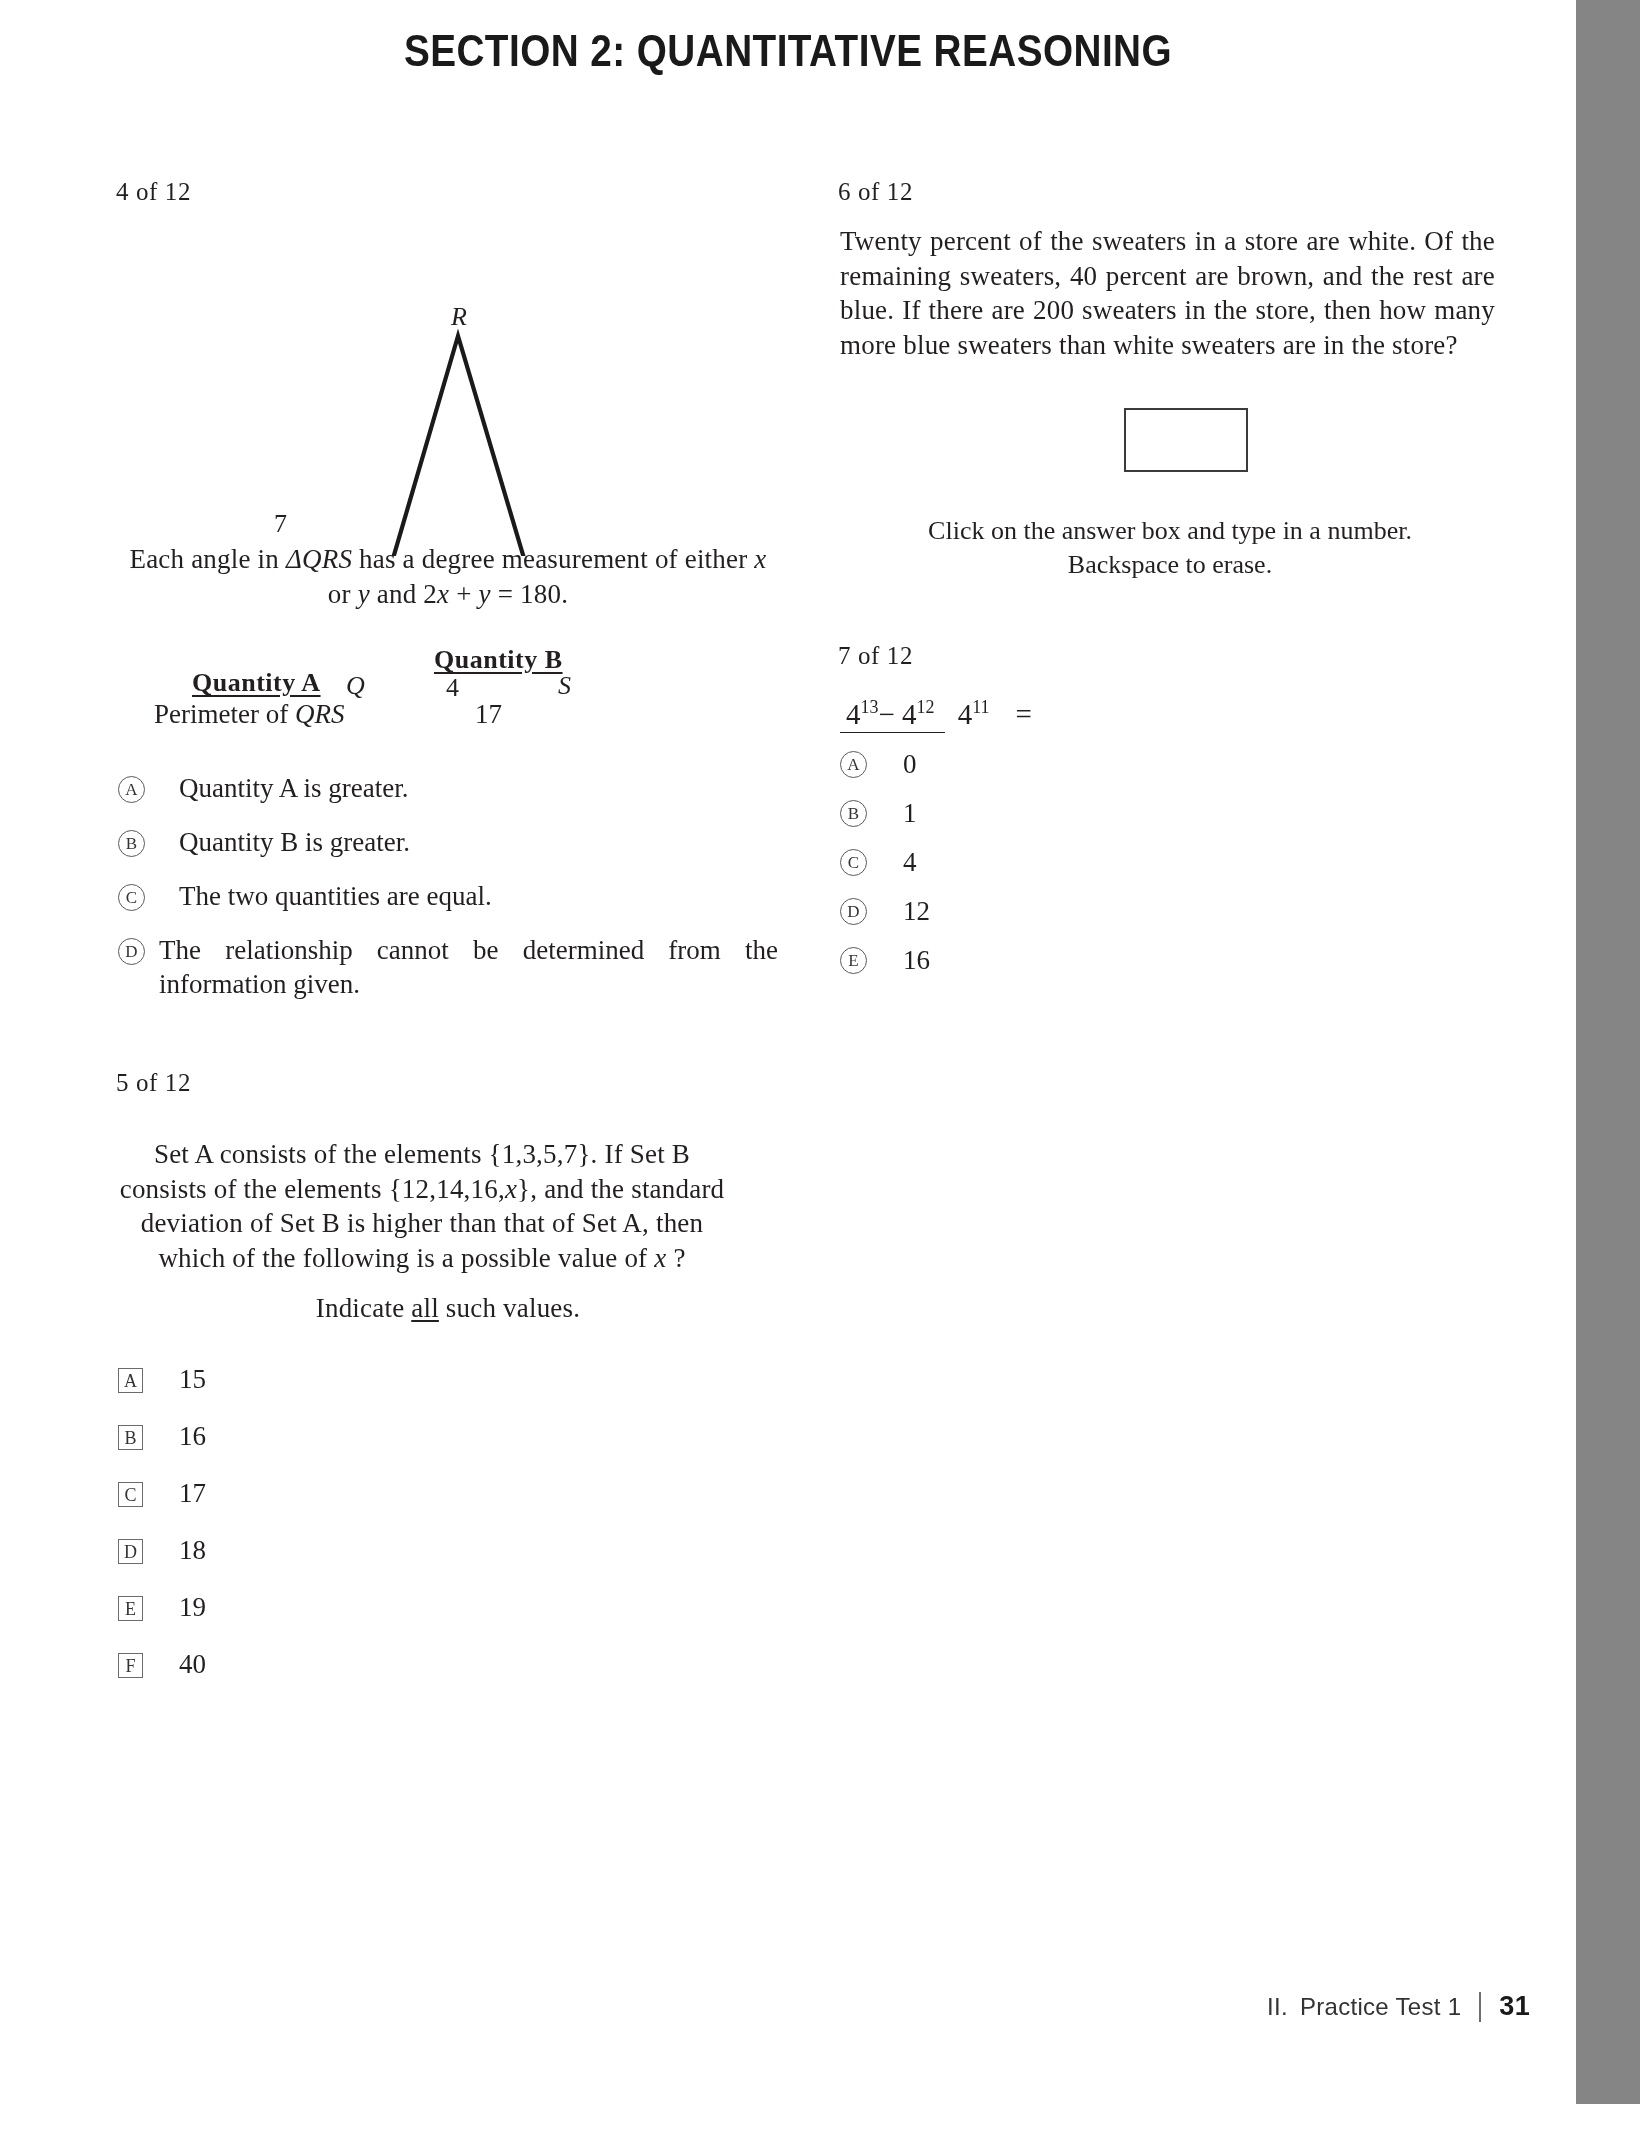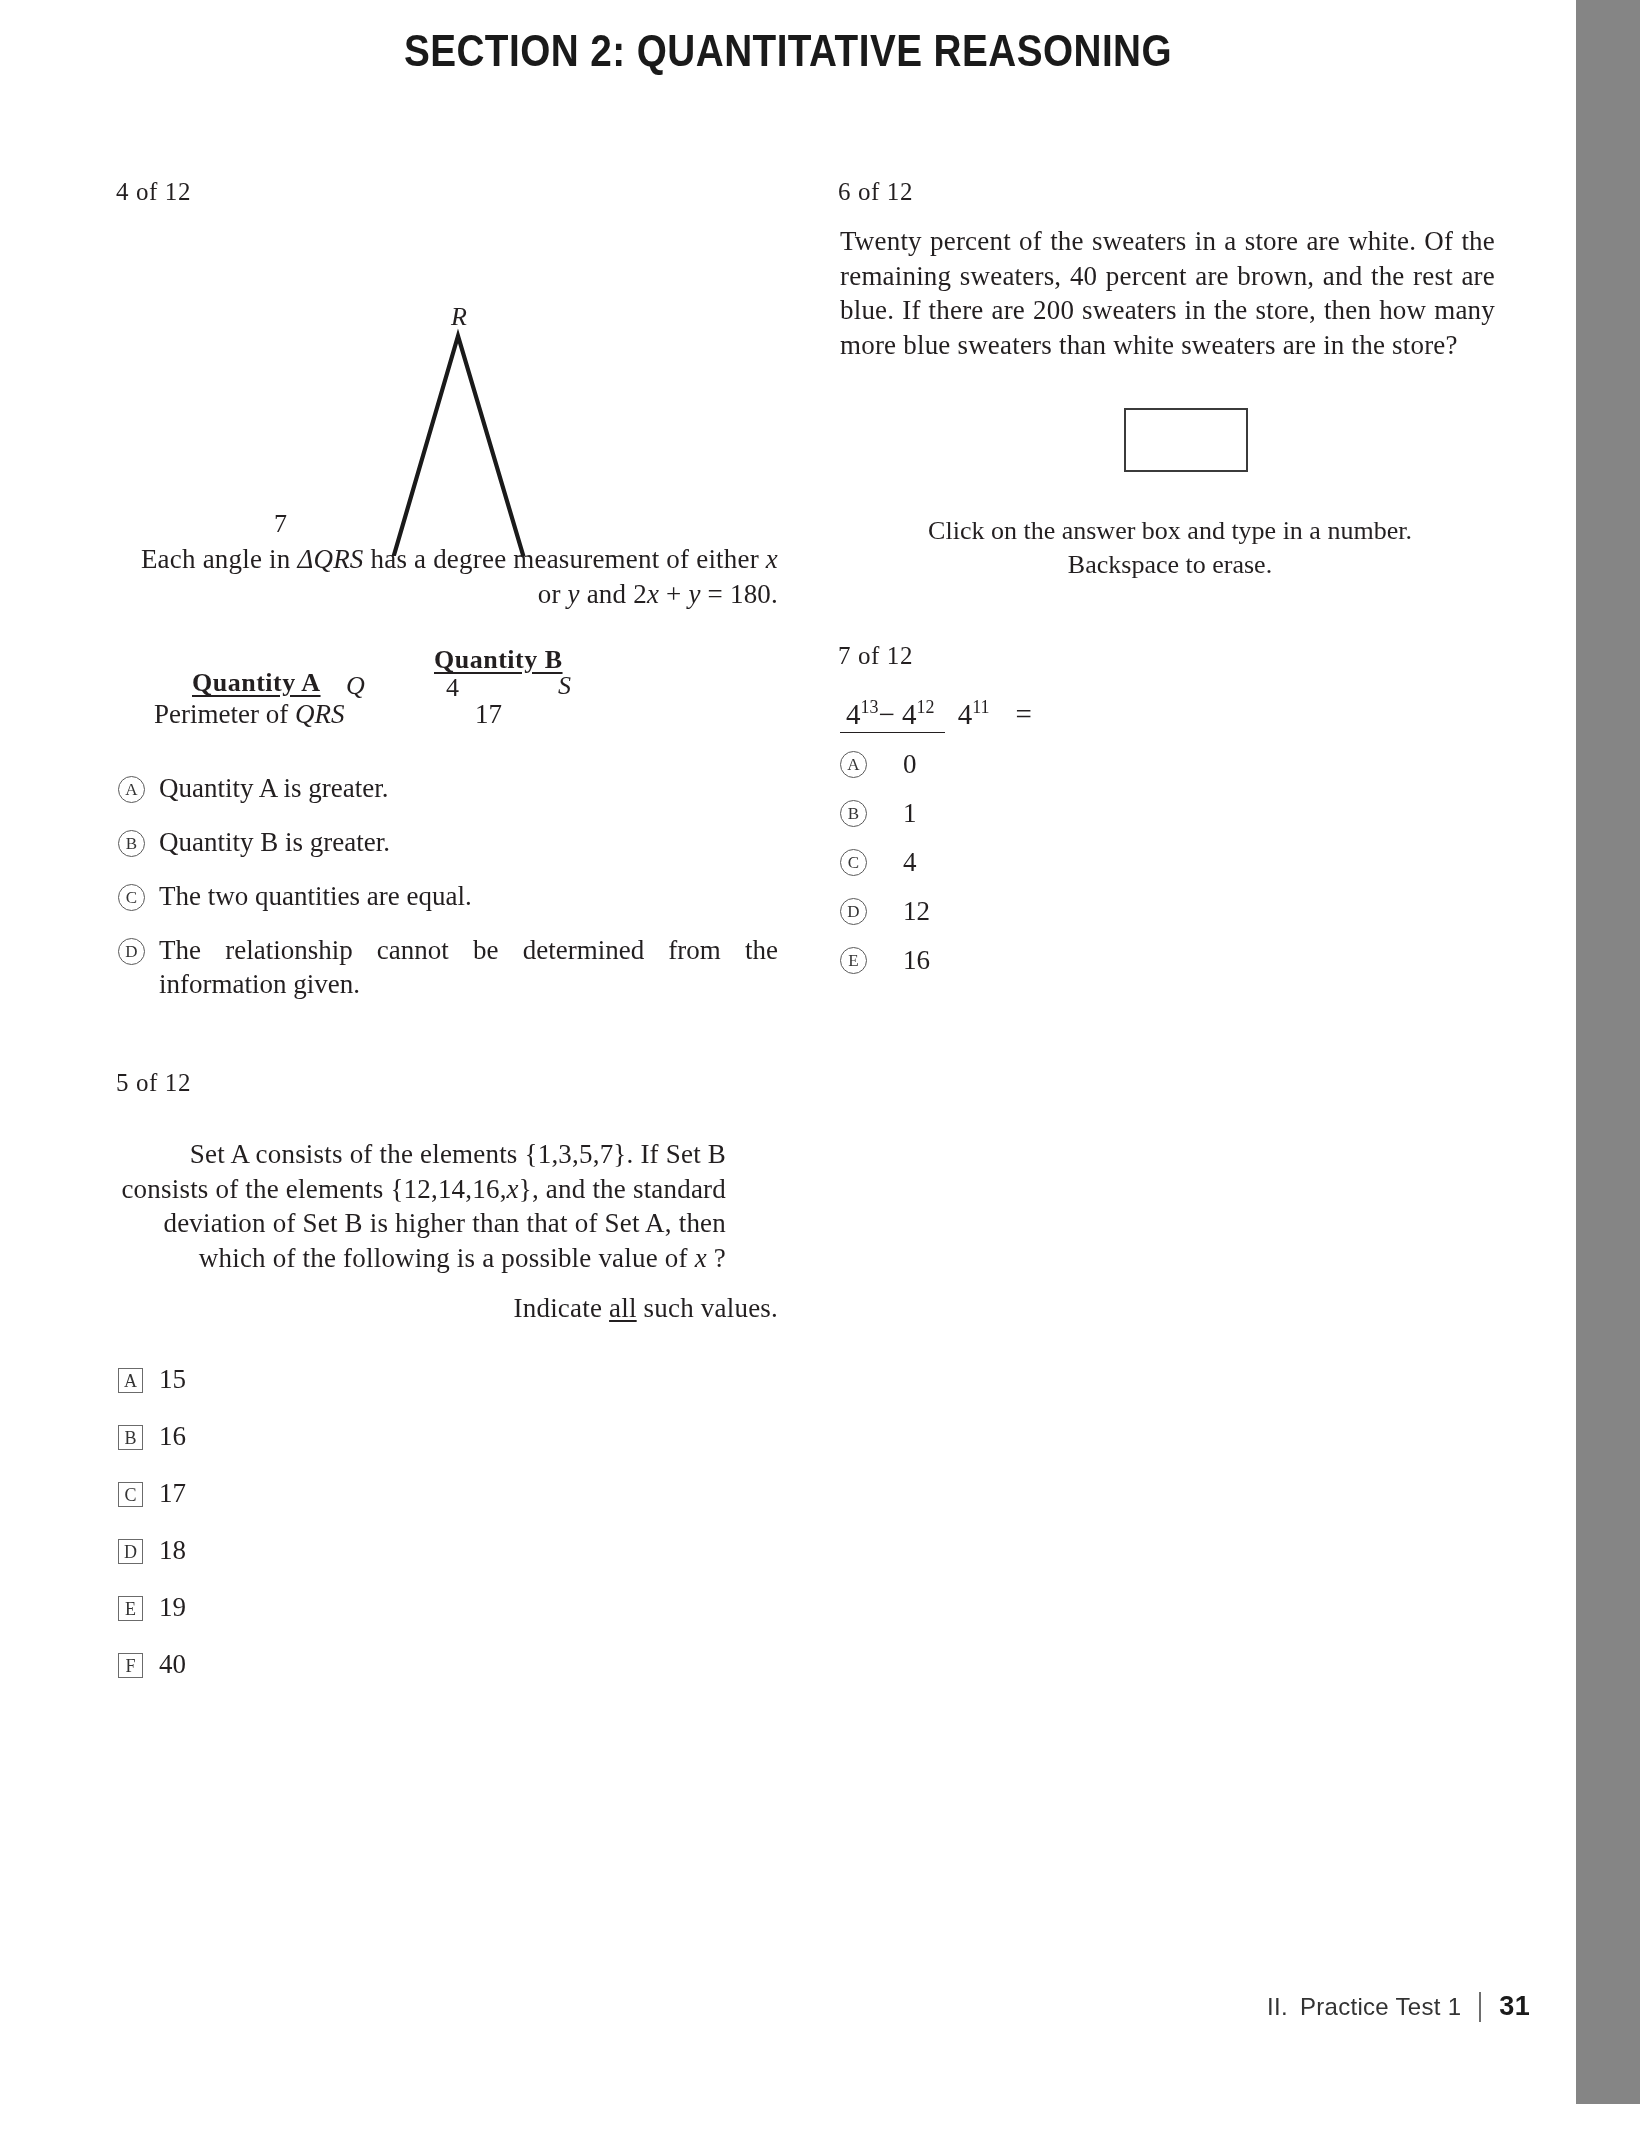--- a/index.html
+++ b/index.html
@@ -65,21 +65,21 @@
   }
 
   .qbody {
     font-size: 27px;
     line-height: 1.28;
     text-align: justify;
     color: #231f20;
     letter-spacing: 0.2px;
   }
   .qbody-left {
-    text-align: right;
+    text-align: center;
   }
   .it { font-style: italic; }
 
   
   .figure-wrap {
     position: relative;
     width: 660px;
     height: 340px;
     margin-top: 10px;
   }
@@ -151,21 +151,21 @@
     text-align: center;
     margin-right: 16px;
     margin-top: 6px;
     color: #333;
     box-sizing: border-box;
   }
   .opt-text {
     flex: 1 1 auto;
     text-align: justify;
   }
-  .opt-text.nojust { text-align: left; }
+  .opt-text.nojust { text-align: left; margin-left: 20px; }
   .opt-wide { margin-top: 23px; }
 
   
   .numbox-wrap {
     margin-top: 46px;
     text-align: left;
     padding-left: 284px;
   }
   .numbox {
     width: 124px;

